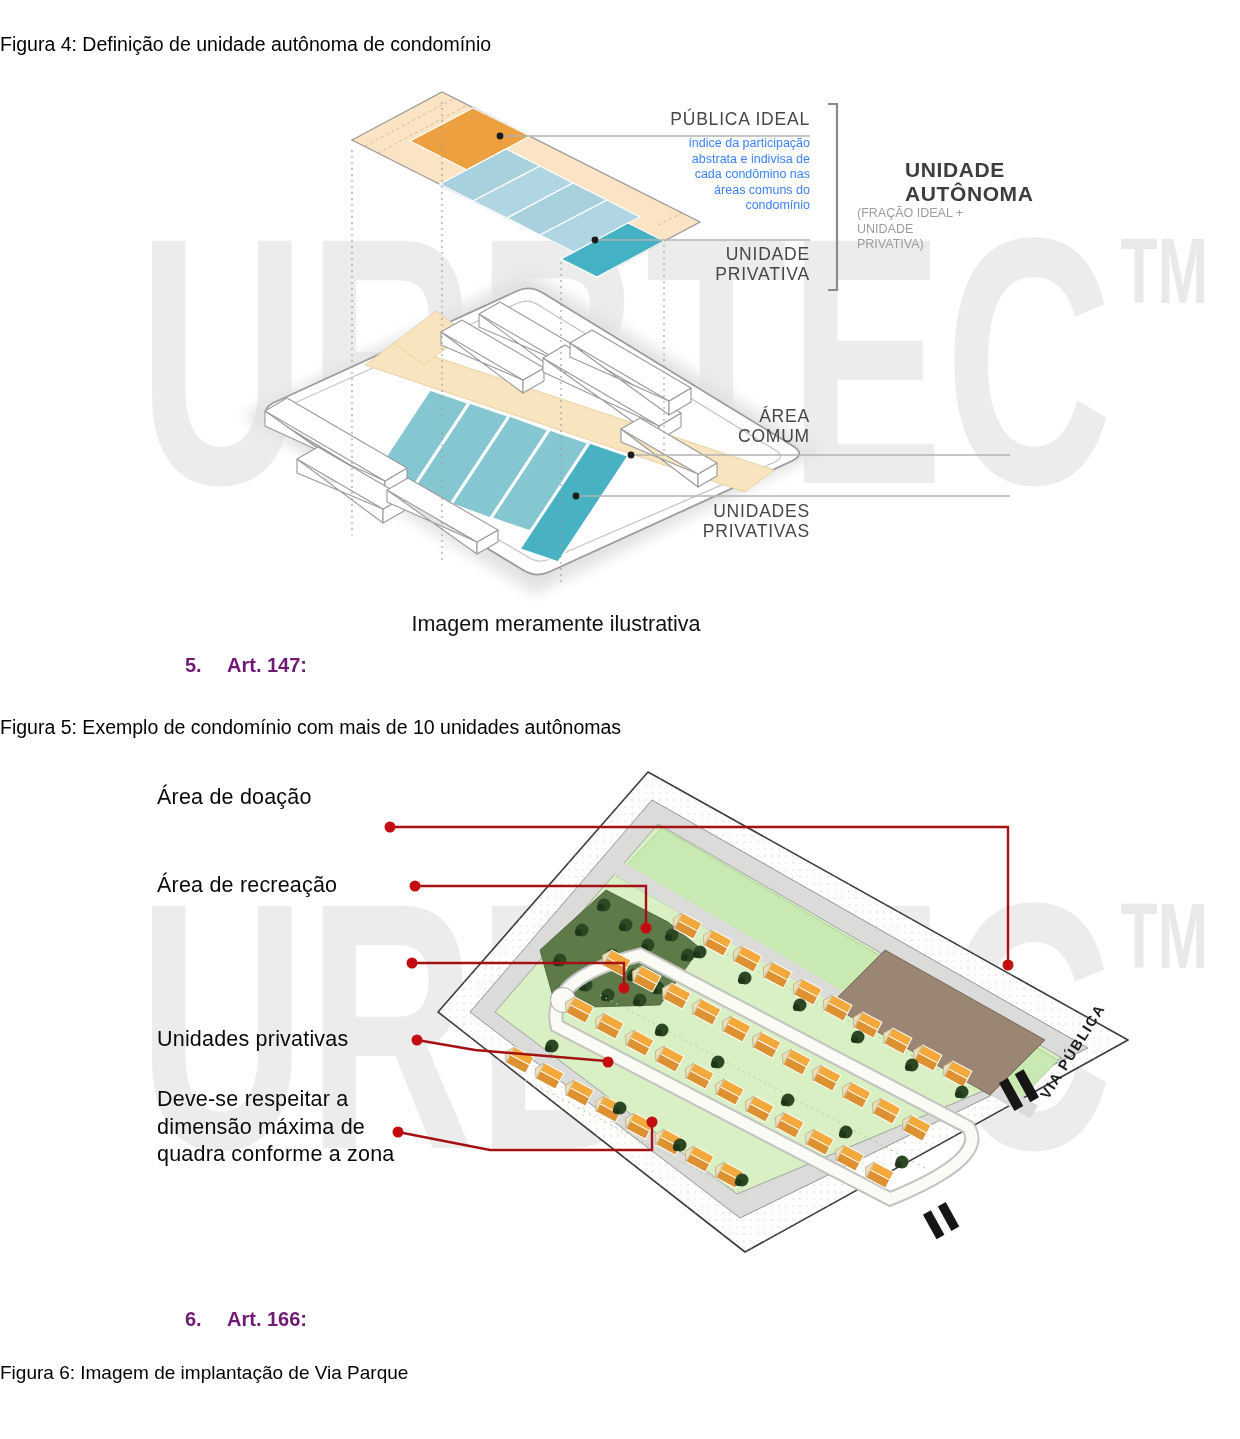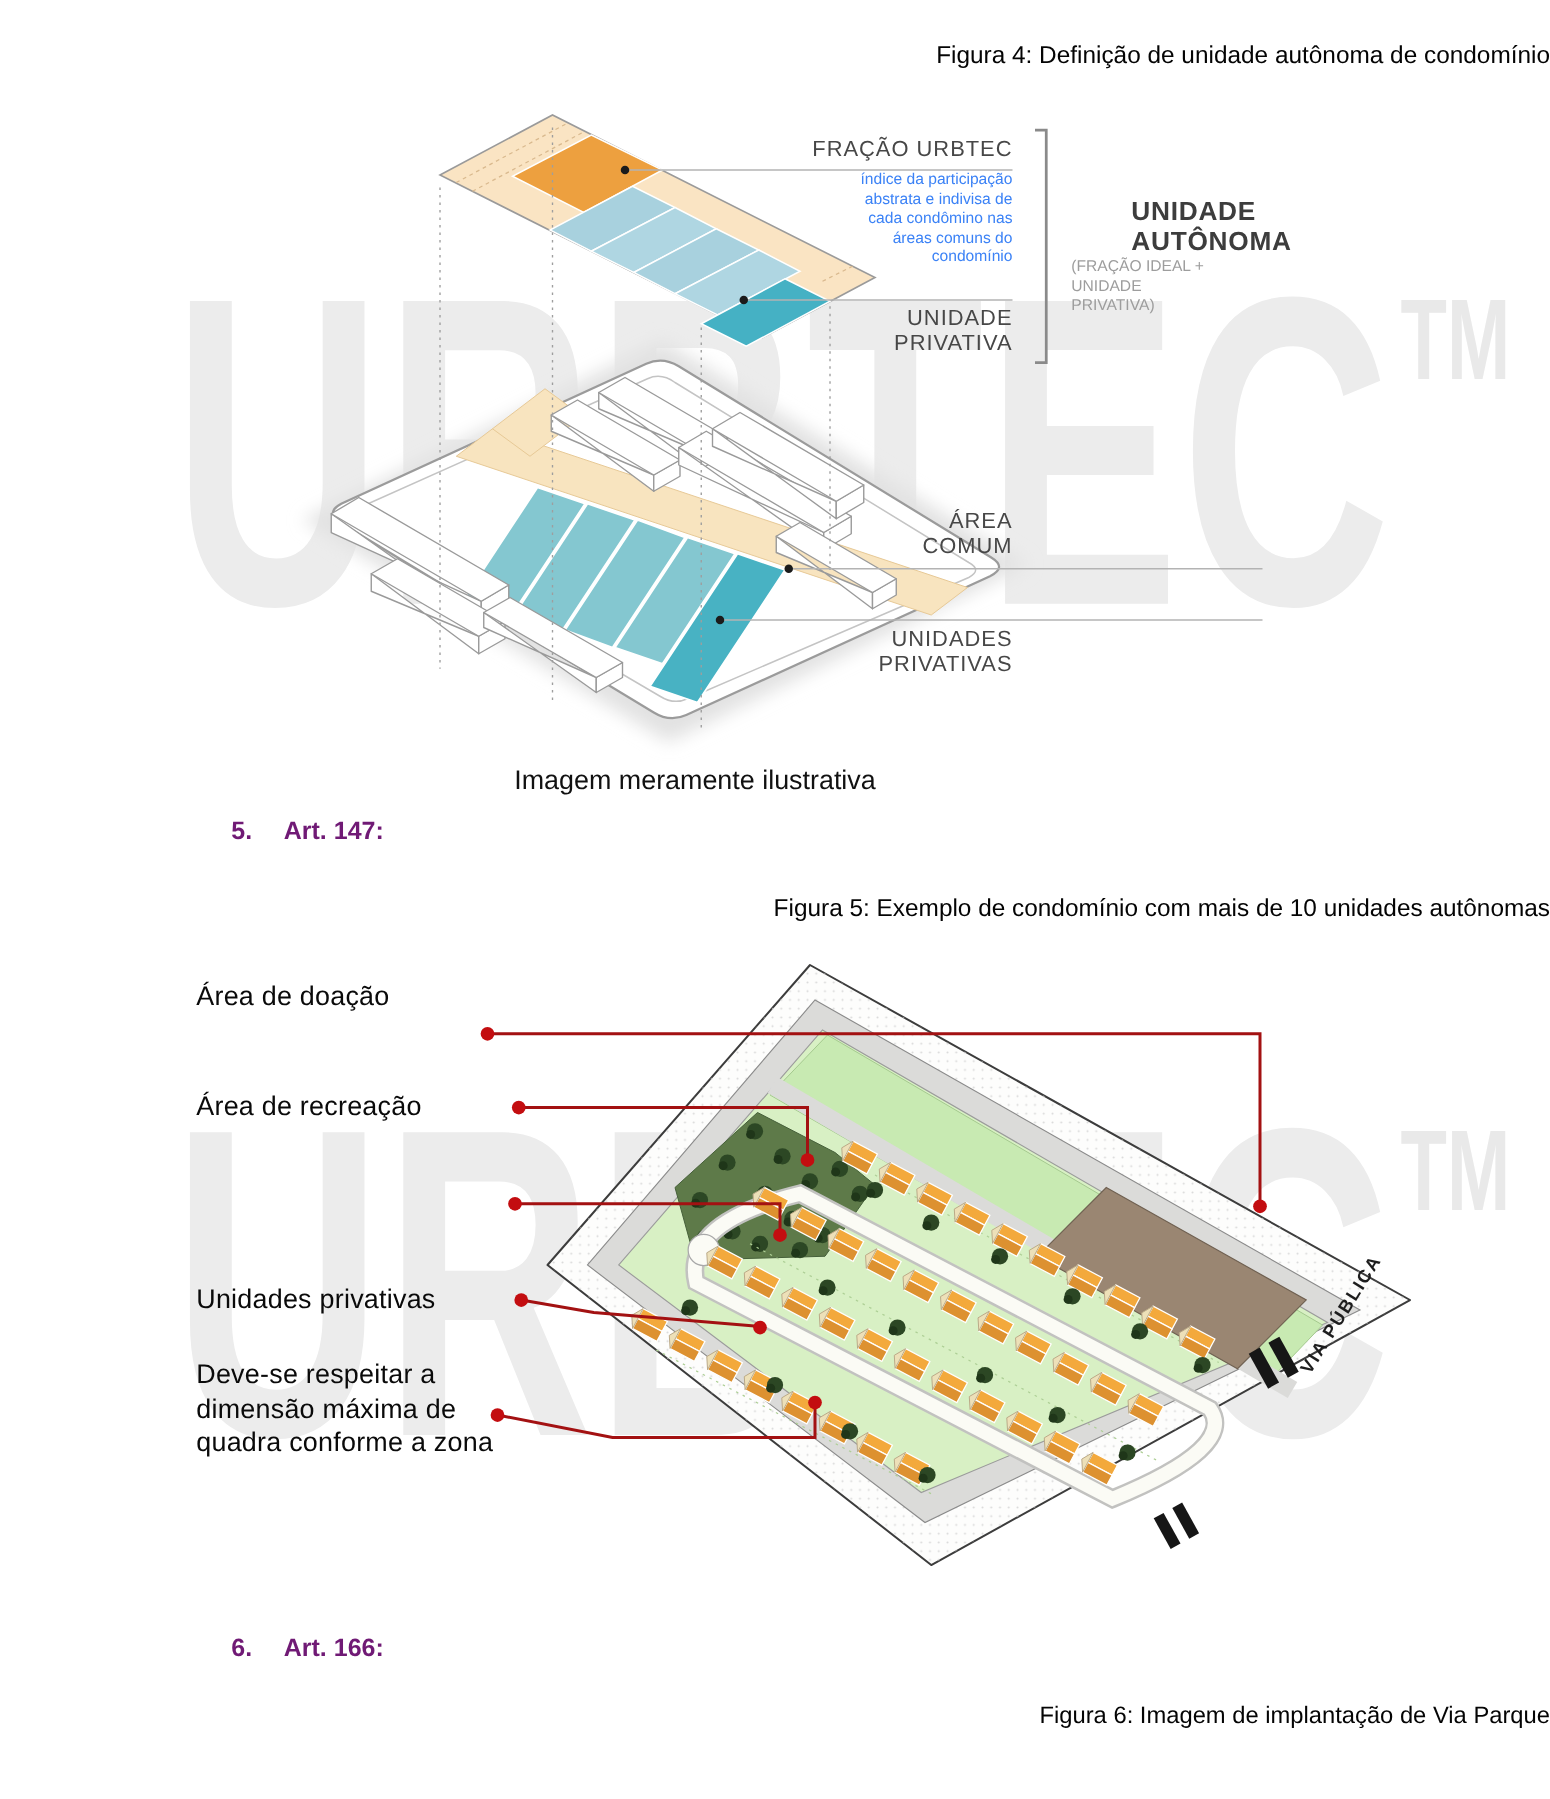--- a/index.html
+++ b/index.html
@@ -4,21 +4,21 @@
 <style>
   html,body{margin:0;padding:0;background:#fff;}
   .page{position:relative;width:1240px;height:1439px;background:#ffffff;overflow:hidden;
         font-family:"Liberation Sans",sans-serif;color:#000;}
   
   .wm{position:absolute;left:138px;z-index:0;font-weight:bold;font-size:352px;line-height:1;
       color:#ececec;white-space:nowrap;transform:scaleX(0.66);transform-origin:left top;
       letter-spacing:2px;user-select:none;}
   .wm .tm{font-size:92px;position:relative;top:-180px;margin-left:10px;color:#e9e9e9;letter-spacing:0;}
   
-  .caption{position:absolute;left:0;width:1240px;text-align:right;font-size:19.5px;color:#040404;z-index:3;}
+  .caption{position:absolute;left:0;width:1240px;text-align:left;font-size:19.5px;color:#040404;z-index:3;}
   .disclaimer{position:absolute;left:0;width:1112px;text-align:center;font-size:21.5px;color:#111;z-index:3;}
   .heading{position:absolute;left:185px;font-size:20px;font-weight:bold;color:#701a75;z-index:3;}
   .heading .num{display:inline-block;width:42px;}
   
   .f4cap{position:absolute;z-index:3;color:#474747;font-size:17.5px;letter-spacing:0.8px;line-height:1.12;}
   .f4desc{position:absolute;z-index:3;color:#3b82f6;font-size:12.5px;line-height:1.24;}
   .right{text-align:right;}
   .f4big{position:absolute;z-index:3;color:#3d3d3d;font-size:21px;font-weight:bold;letter-spacing:0.6px;line-height:1.15;}
   
   .f5label{position:absolute;left:157px;z-index:3;color:#0a0a0a;font-size:21.5px;line-height:1.28;letter-spacing:0.2px;}
@@ -136,21 +136,21 @@
     <path d="M 828,104 L 837,104 L 837,290 L 828,290" fill="none" stroke="#8a8a8a" stroke-width="2.2"></path>
 
     <g fill="#1b1b1b">
       <circle cx="500" cy="136" r="3.4"></circle>
         <circle cx="595" cy="240" r="3.4"></circle>
       <circle cx="631" cy="455" r="3.4"></circle>
         <circle cx="576" cy="496" r="3.4"></circle>
     </g>
   </svg>
 
-  <div class="f4cap right" style="left:610px;top:110px;width:200px">FRAÇÃO URBTEC</div>
+  <div class="f4cap right" style="left:610px;top:110px;width:200px">PÚBLICA IDEAL</div>
   <div class="f4desc right" style="left:672px;top:136px;width:138px">índice da participação abstrata e indivisa de cada condômino nas áreas comuns do condomínio</div>
   <div class="f4big" style="left:905px;top:158px;width:150px">UNIDADE AUTÔNOMA</div>
   <div class="f4desc" style="left:857px;top:206px;width:124px;color:#9d9d9d">(FRAÇÃO IDEAL + UNIDADE PRIVATIVA)</div>
   <div class="f4cap right" style="left:700px;top:245px;width:110px">UNIDADE PRIVATIVA</div>
   <div class="f4cap right" style="left:730px;top:407px;width:80px">ÁREA COMUM</div>
   <div class="f4cap right" style="left:690px;top:502px;width:120px">UNIDADES PRIVATIVAS</div>
 
   <div class="disclaimer" style="top:612px">Imagem meramente ilustrativa</div>
   <div class="heading" style="top:654px">
     <span class="num">5.</span><span>Art. 147:</span>

